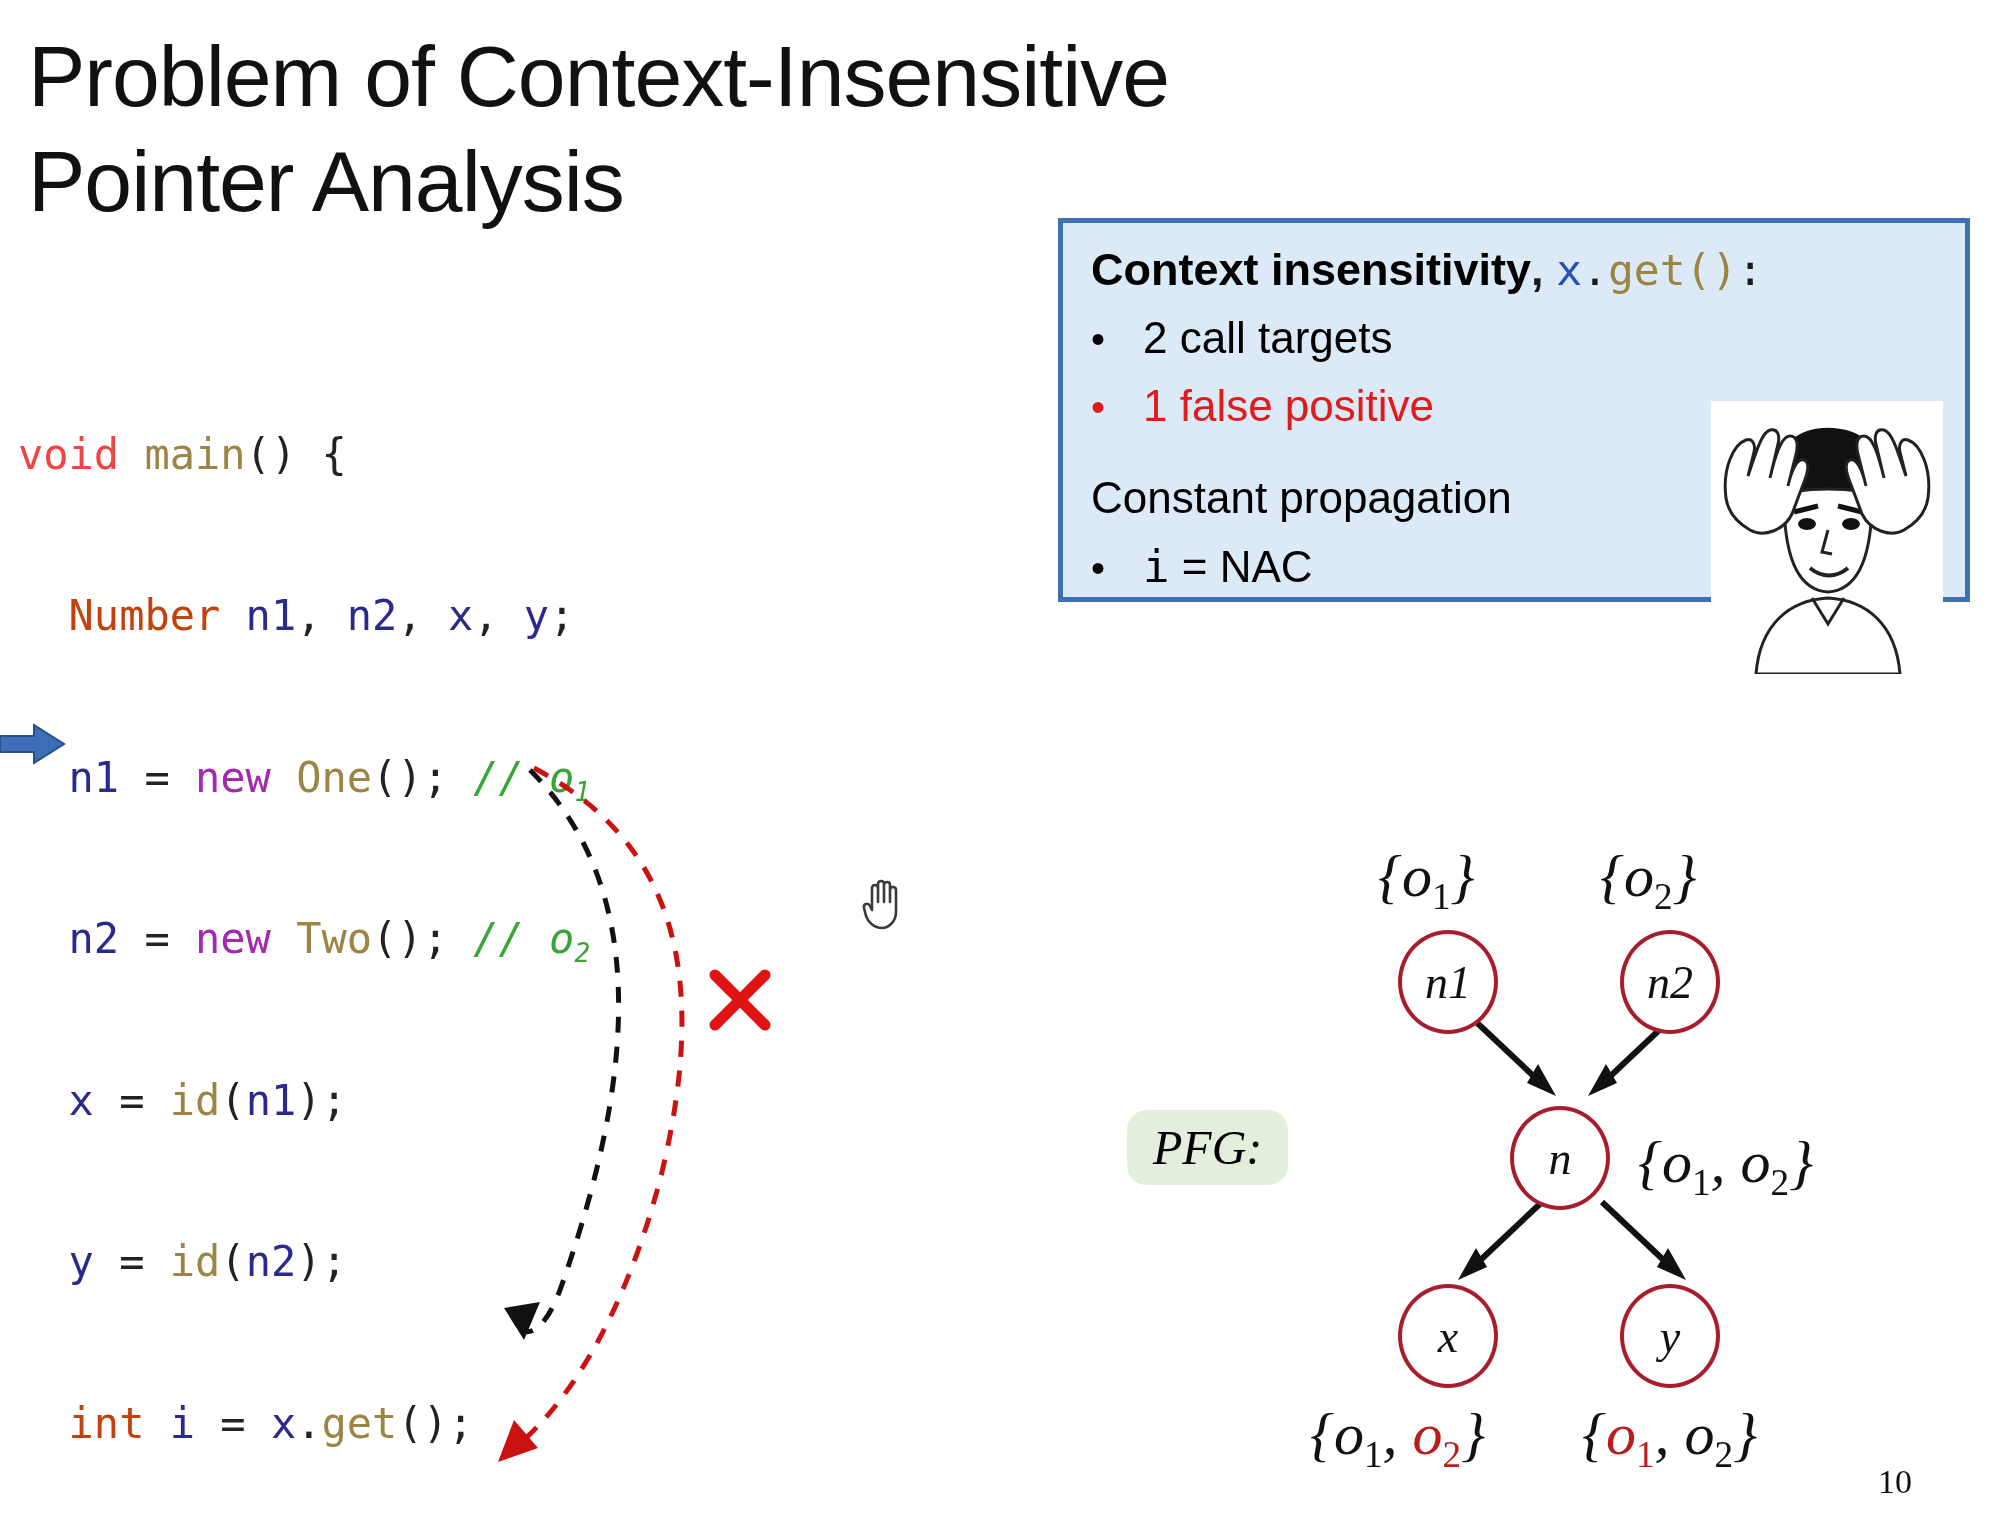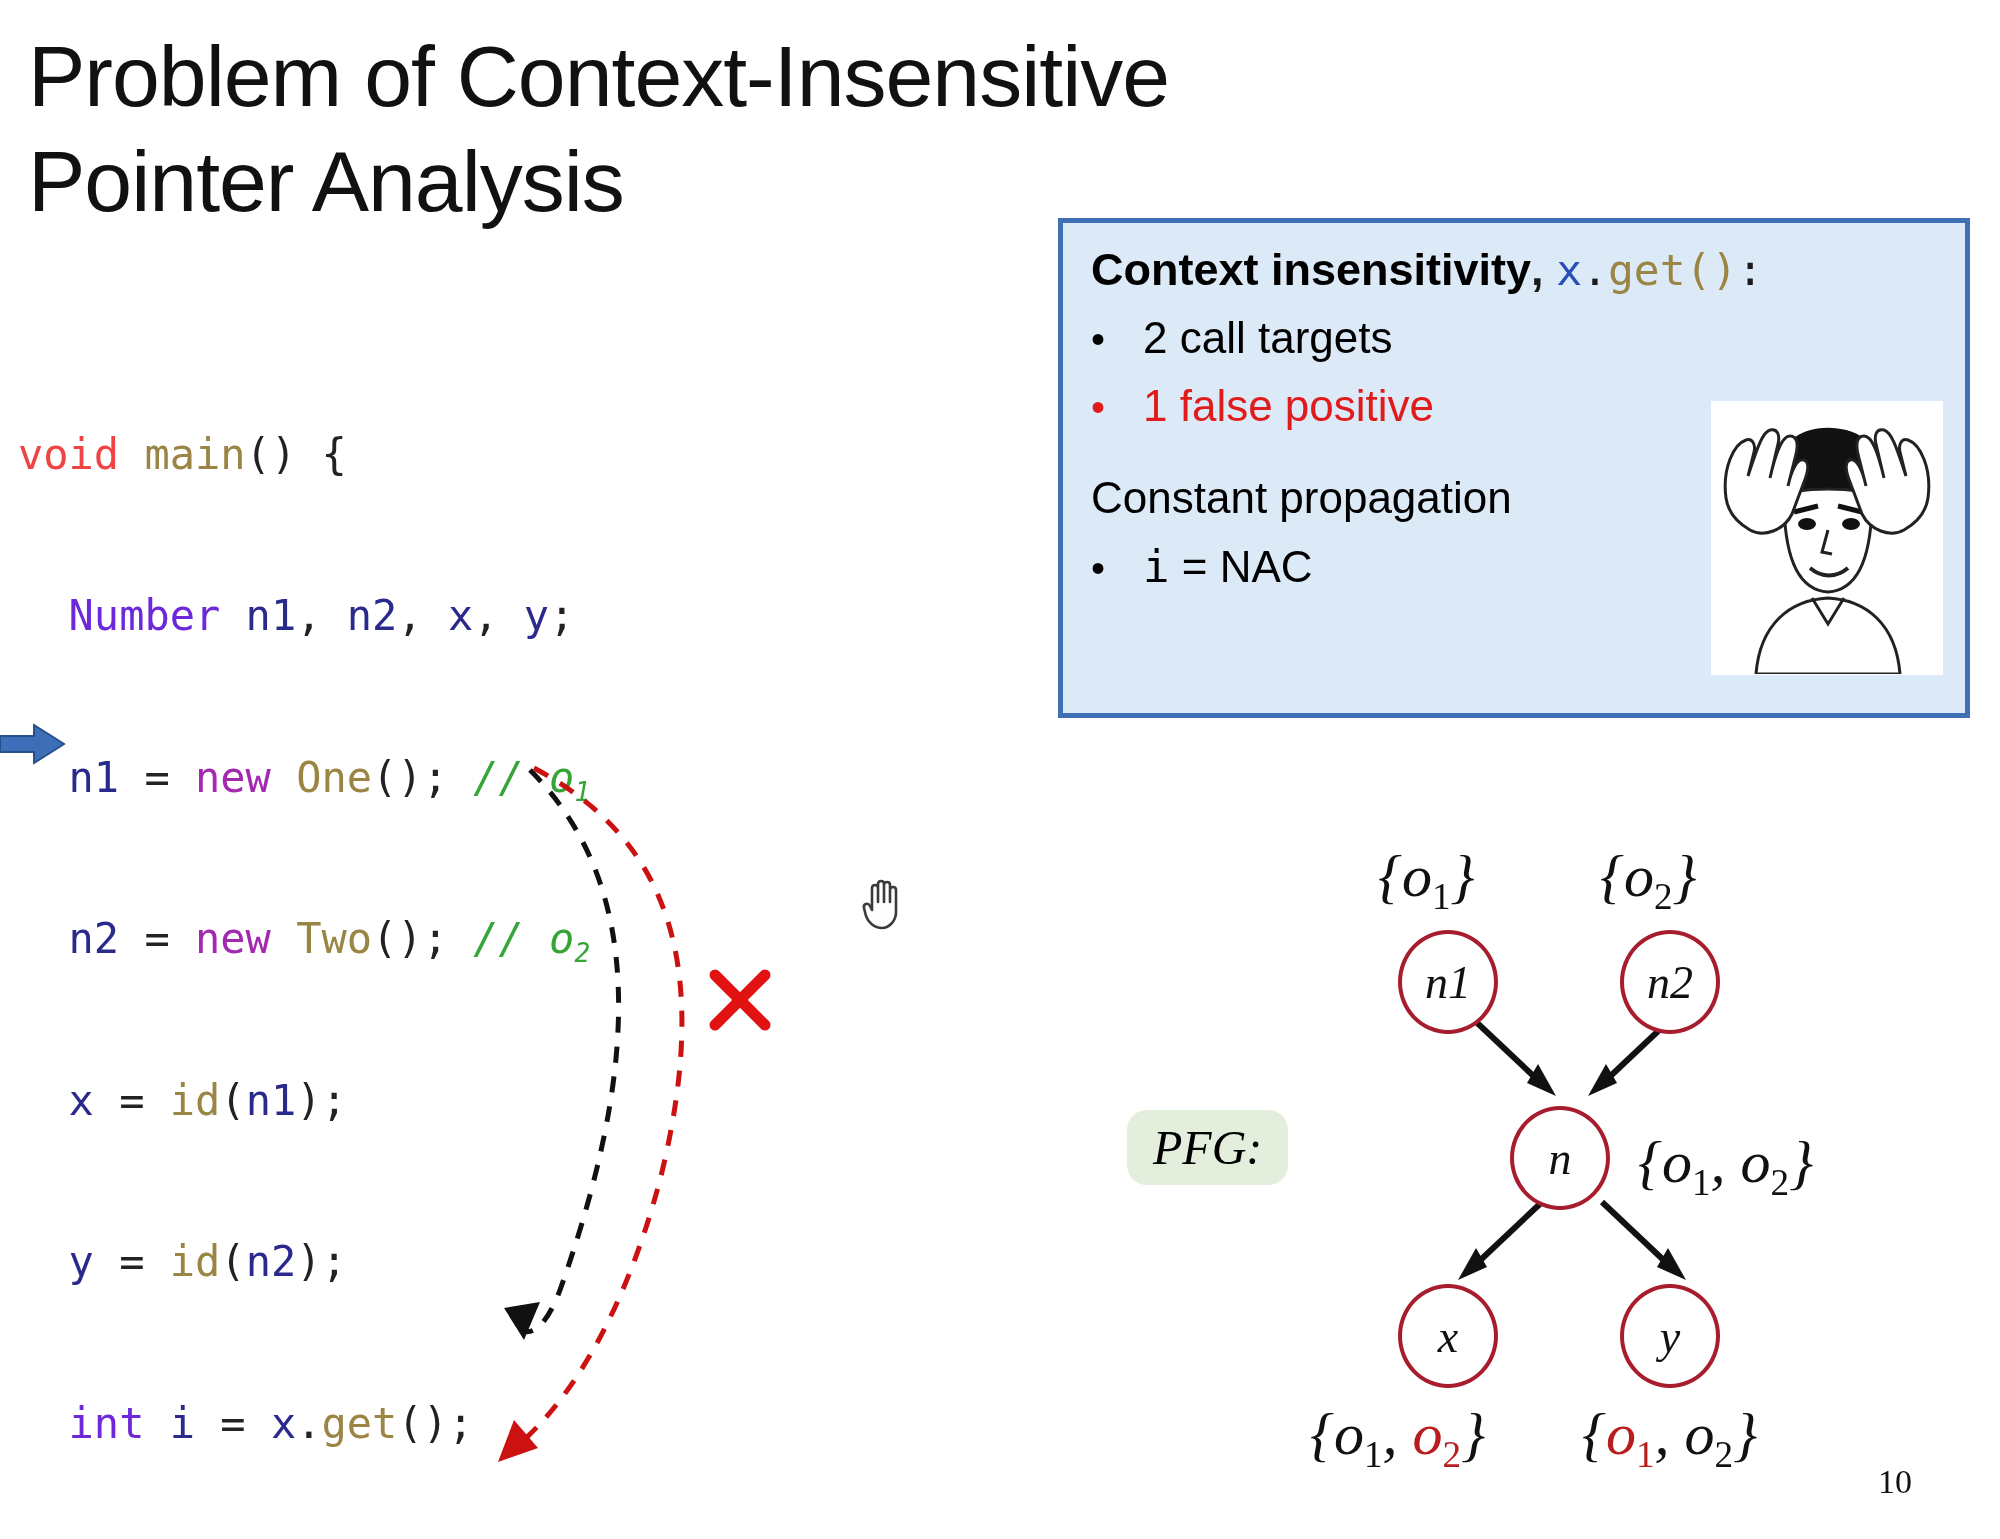--- a/index.html
+++ b/index.html
@@ -10,33 +10,33 @@
   #title{position:absolute;left:28px;top:24px;width:1340px;
          font-size:86px;line-height:1.22;font-weight:400;color:#111;
          letter-spacing:-1px;}
 
   
   #code{position:absolute;left:18px;top:320px;width:1060px;
         font-family:"DejaVu Sans Mono","Liberation Mono",monospace;
         font-size:42px;line-height:1.28;white-space:pre;}
   #code .ln{display:block;height:54px;}
   .kw   {color:#ef4444;}     
-  .typ  {color:#6d28d9;}     
+  .typ  {color:#c2410c;}     
   .fn   {color:#9a8544;}     
   .var  {color:#2a2a8c;}     
   .pun  {color:#222;}
   .mag  {color:#a32ab0;}     
   .cmt  {color:#36a436;font-style:italic;}
   .cmt sub{font-size:0.62em;}
 
   
   #blue-arrow{position:absolute;left:0px;top:722px;width:66px;height:44px;}
 
   
-  #infobox{position:absolute;left:1058px;top:218px;width:912px;height:500px;
+  #infobox{position:absolute;left:1058px;top:218px;width:912px;height:384px;
            background:#dce9f6;border:5px solid #3f6fb5;box-sizing:border-box;
            padding:22px 26px 0 28px;}
   #ib-head{font-size:45px;font-weight:bold;line-height:1.1;white-space:nowrap;}
   #ib-head .mono{font-family:"DejaVu Sans Mono","Liberation Mono",monospace;
                  font-weight:400;font-size:43px;}
   #ib-head .bx{color:#2a4fb7;}
   #ib-head .bg{color:#9a8544;}
   #ib-head .bp{color:#1a1a1a;}
   .ib-li{display:flex;align-items:baseline;font-size:44px;margin-top:18px;}
   .ib-li .bullet{width:52px;flex:0 0 52px;text-align:left;font-size:40px;}

